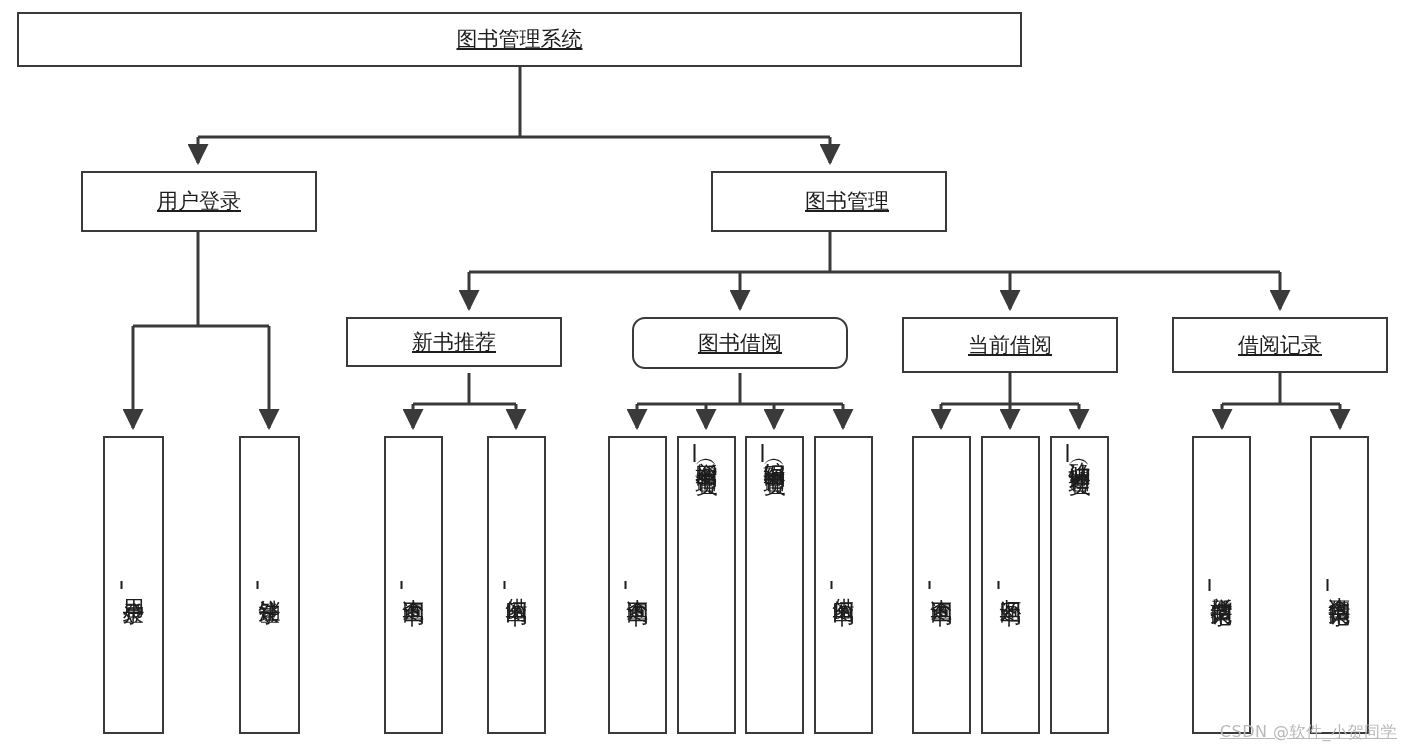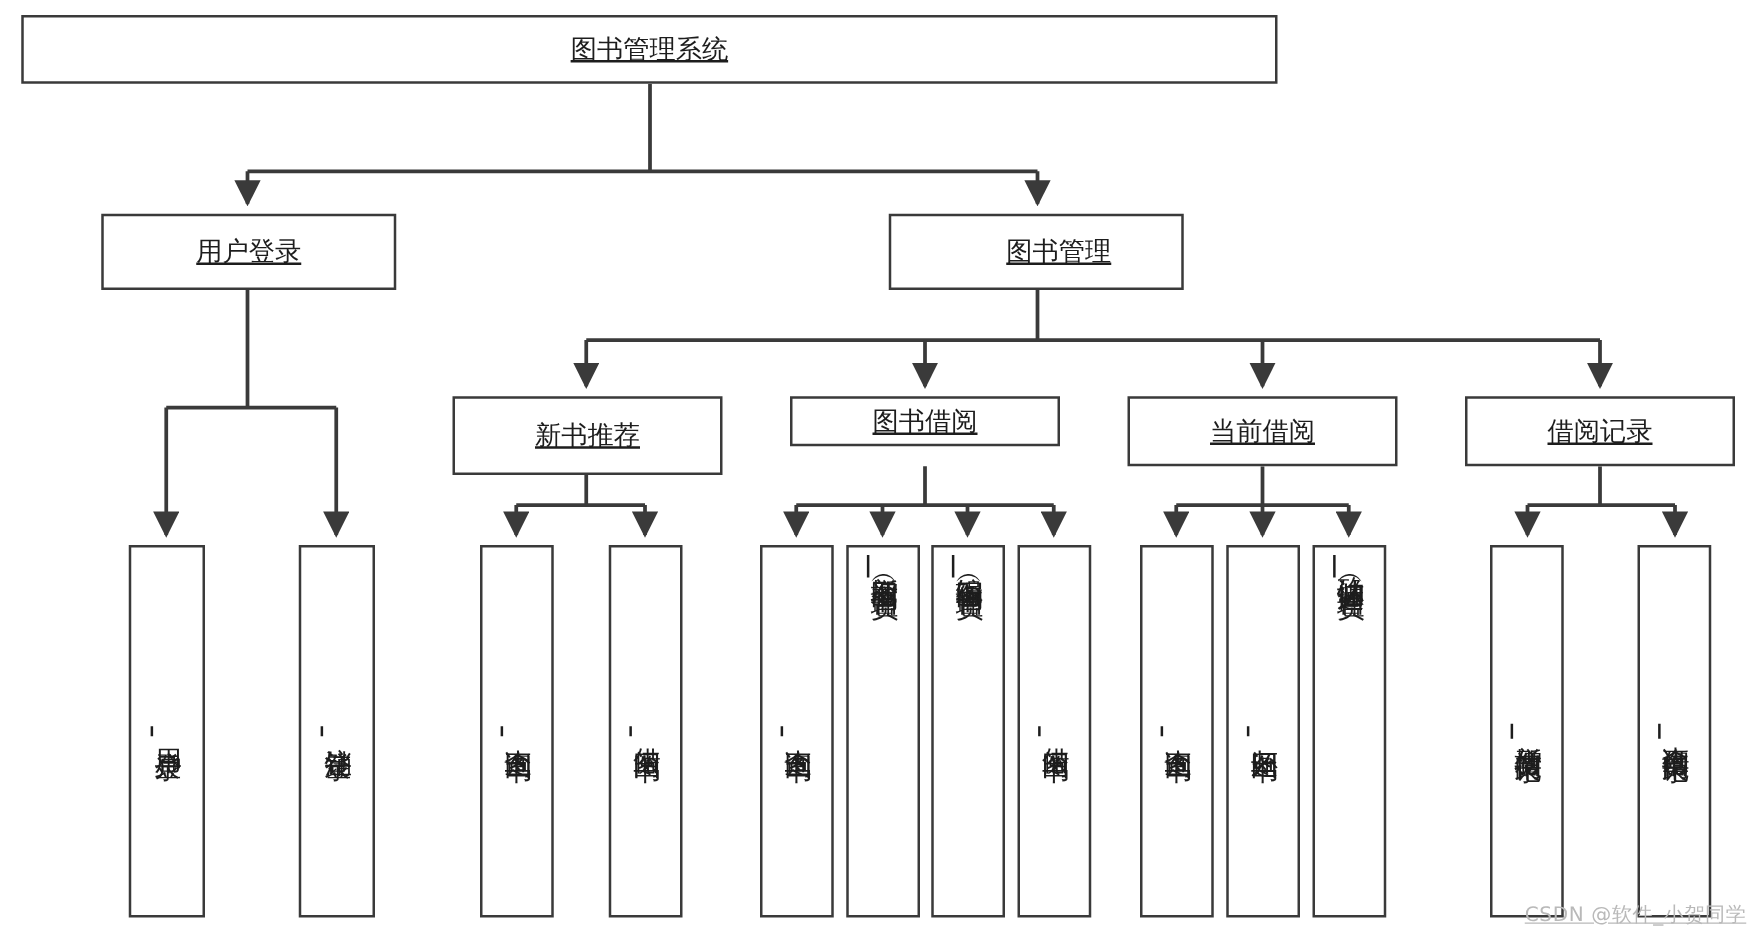--- a/index.html
+++ b/index.html
@@ -135,24 +135,24 @@
     <span class="label">图书管理系统</span>
   </div>
 
   <div class="node horizontal" style="left:81px; top:171px; width:236px; height:61px;">
     <span class="label">用户登录</span>
   </div>
   <div class="node horizontal" style="left:711px; top:171px; width:236px; height:61px;padding-left:36px;">
     <span class="label">图书管理</span>
   </div>
 
-  <div class="node horizontal" style="left:362px; top:317px; width:216px; height:63px;justify-content:center;">
+  <div class="node horizontal" style="left:346px; top:317px; width:216px; height:50px;justify-content:center;">
     <span class="label">新书推荐</span>
   </div>
-  <div class="node horizontal" style="left:632px; top:317px; width:216px; height:40px;">
+  <div class="node horizontal" style="left:632px; top:317px; width:216px; height:52px;border-radius:13px;">
     <span class="label">图书借阅</span>
   </div>
   <div class="node horizontal" style="left:902px; top:317px; width:216px; height:56px;">
     <span class="label">当前借阅</span>
   </div>
   <div class="node horizontal" style="left:1172px; top:317px; width:216px; height:56px;">
     <span class="label">借阅记录</span>
   </div>
 
   <div class="node vertical centered" style="left:103px; top:436px; width:61px; height:298px;">

